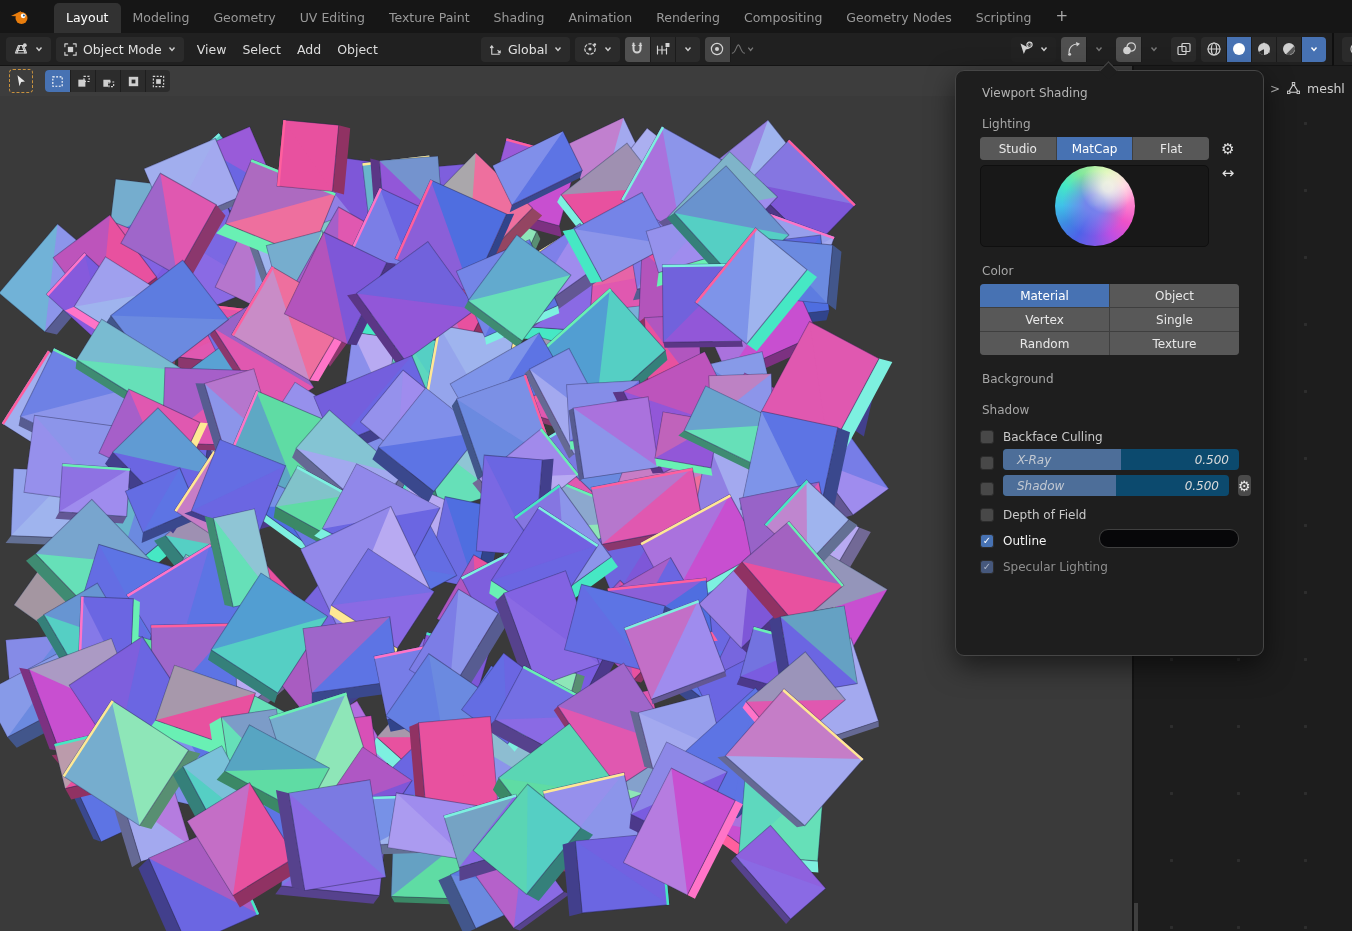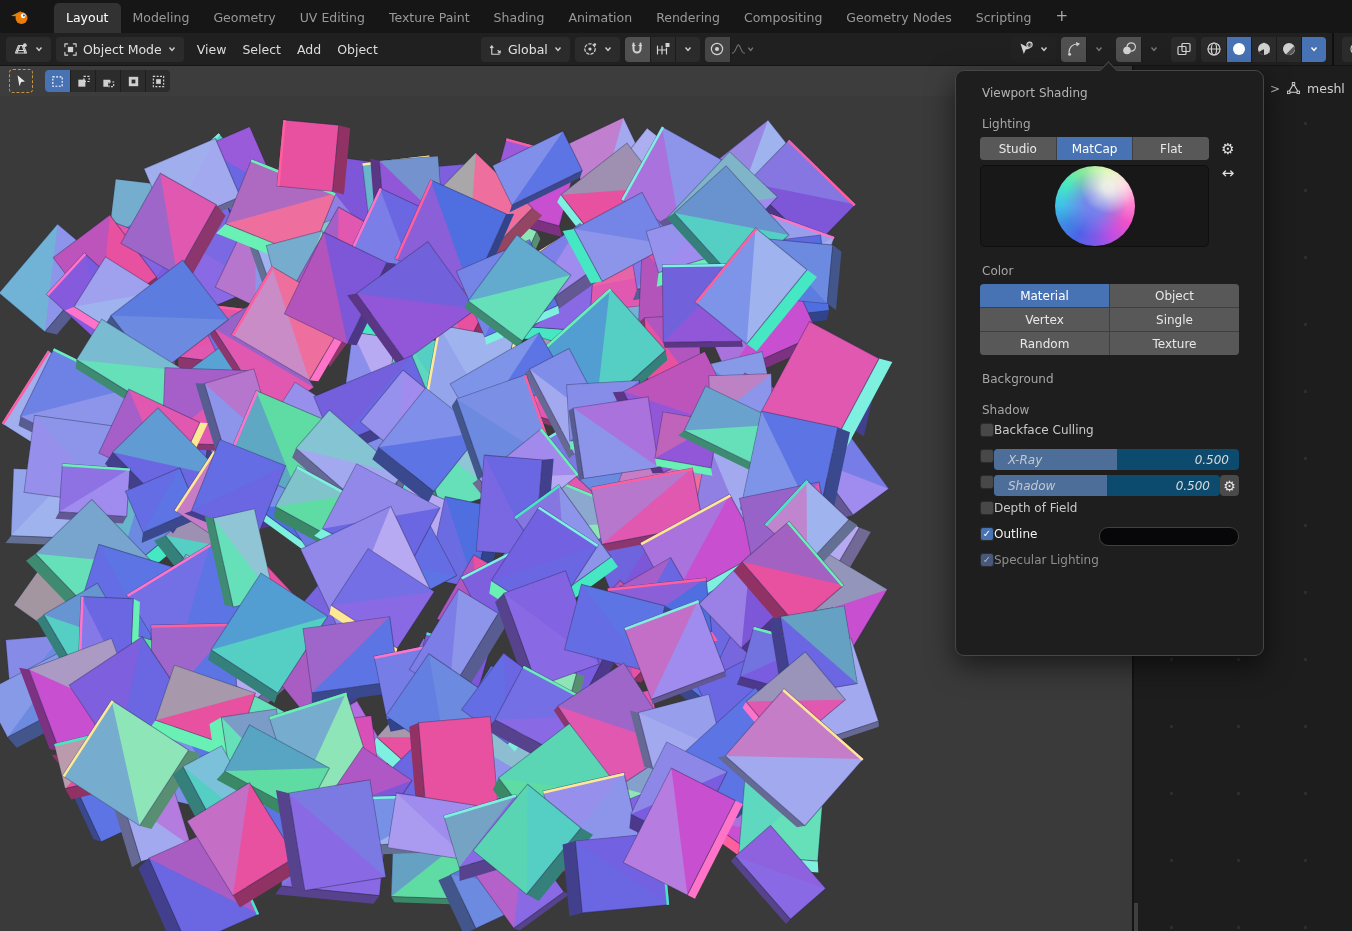--- a/index.html
+++ b/index.html
@@ -91,21 +91,21 @@
   .glyph-btn { color:#e2e2e2; font-size:15px; line-height:1; }
   .matcap-box { margin-top:5px; height:82px; background:#181818; border:1px solid #0f0f0f;
                 border-radius:5px; display:flex; align-items:center; justify-content:center; }
   .matcap-ball { width:80px; height:80px; border-radius:50%;
     background:
       radial-gradient(circle at 66% 26%, rgba(255,255,235,0.75) 0 6%, rgba(255,255,235,0) 34%),
       radial-gradient(circle at 50% 47%, rgba(118,130,236,0.95) 0 16%, rgba(118,130,236,0) 56%),
       conic-gradient(from -25deg at 50% 50%, #7fe89c, #cff2a2 45deg, #ffc9e2 80deg, #ff85cf 110deg,
         #ef52c8 142deg, #bf4fe2 175deg, #7e58e8 205deg, #4d63e8 235deg, #3e8ce2 266deg,
         #3fc2e8 296deg, #45e8c4 330deg, #7fe89c 360deg); }
-  .opt-row { display:flex; align-items:flex-start; margin-bottom:5px; min-height:21px; }
+  .opt-row { display:flex; align-items:flex-end; gap:9px; margin-bottom:5px; min-height:21px; }
   .checkbox { width:14px; height:14px; border-radius:3px; background:#484848; border:1px solid #2c2c2c;
               color:#fff; font-size:10px; line-height:12px; text-align:center; flex:0 0 14px; }
   .checkbox.checked { background:#4772b3; }
   .checkbox.checked.disabled { background:#46587c; color:#a9b3c6; }
   .opt-label { color:#c9c9c9; }
   .opt-label.bright { color:#f2f2f2; }
   .opt-label.dim { color:#8e8e8e; }
   .slider { position:relative; height:21px; border-radius:4px; background:#0c4a6e; overflow:hidden;
             flex:1; display:flex; align-items:center;font-style:italic; }
   .slider.short { flex:0 0 226px; }

